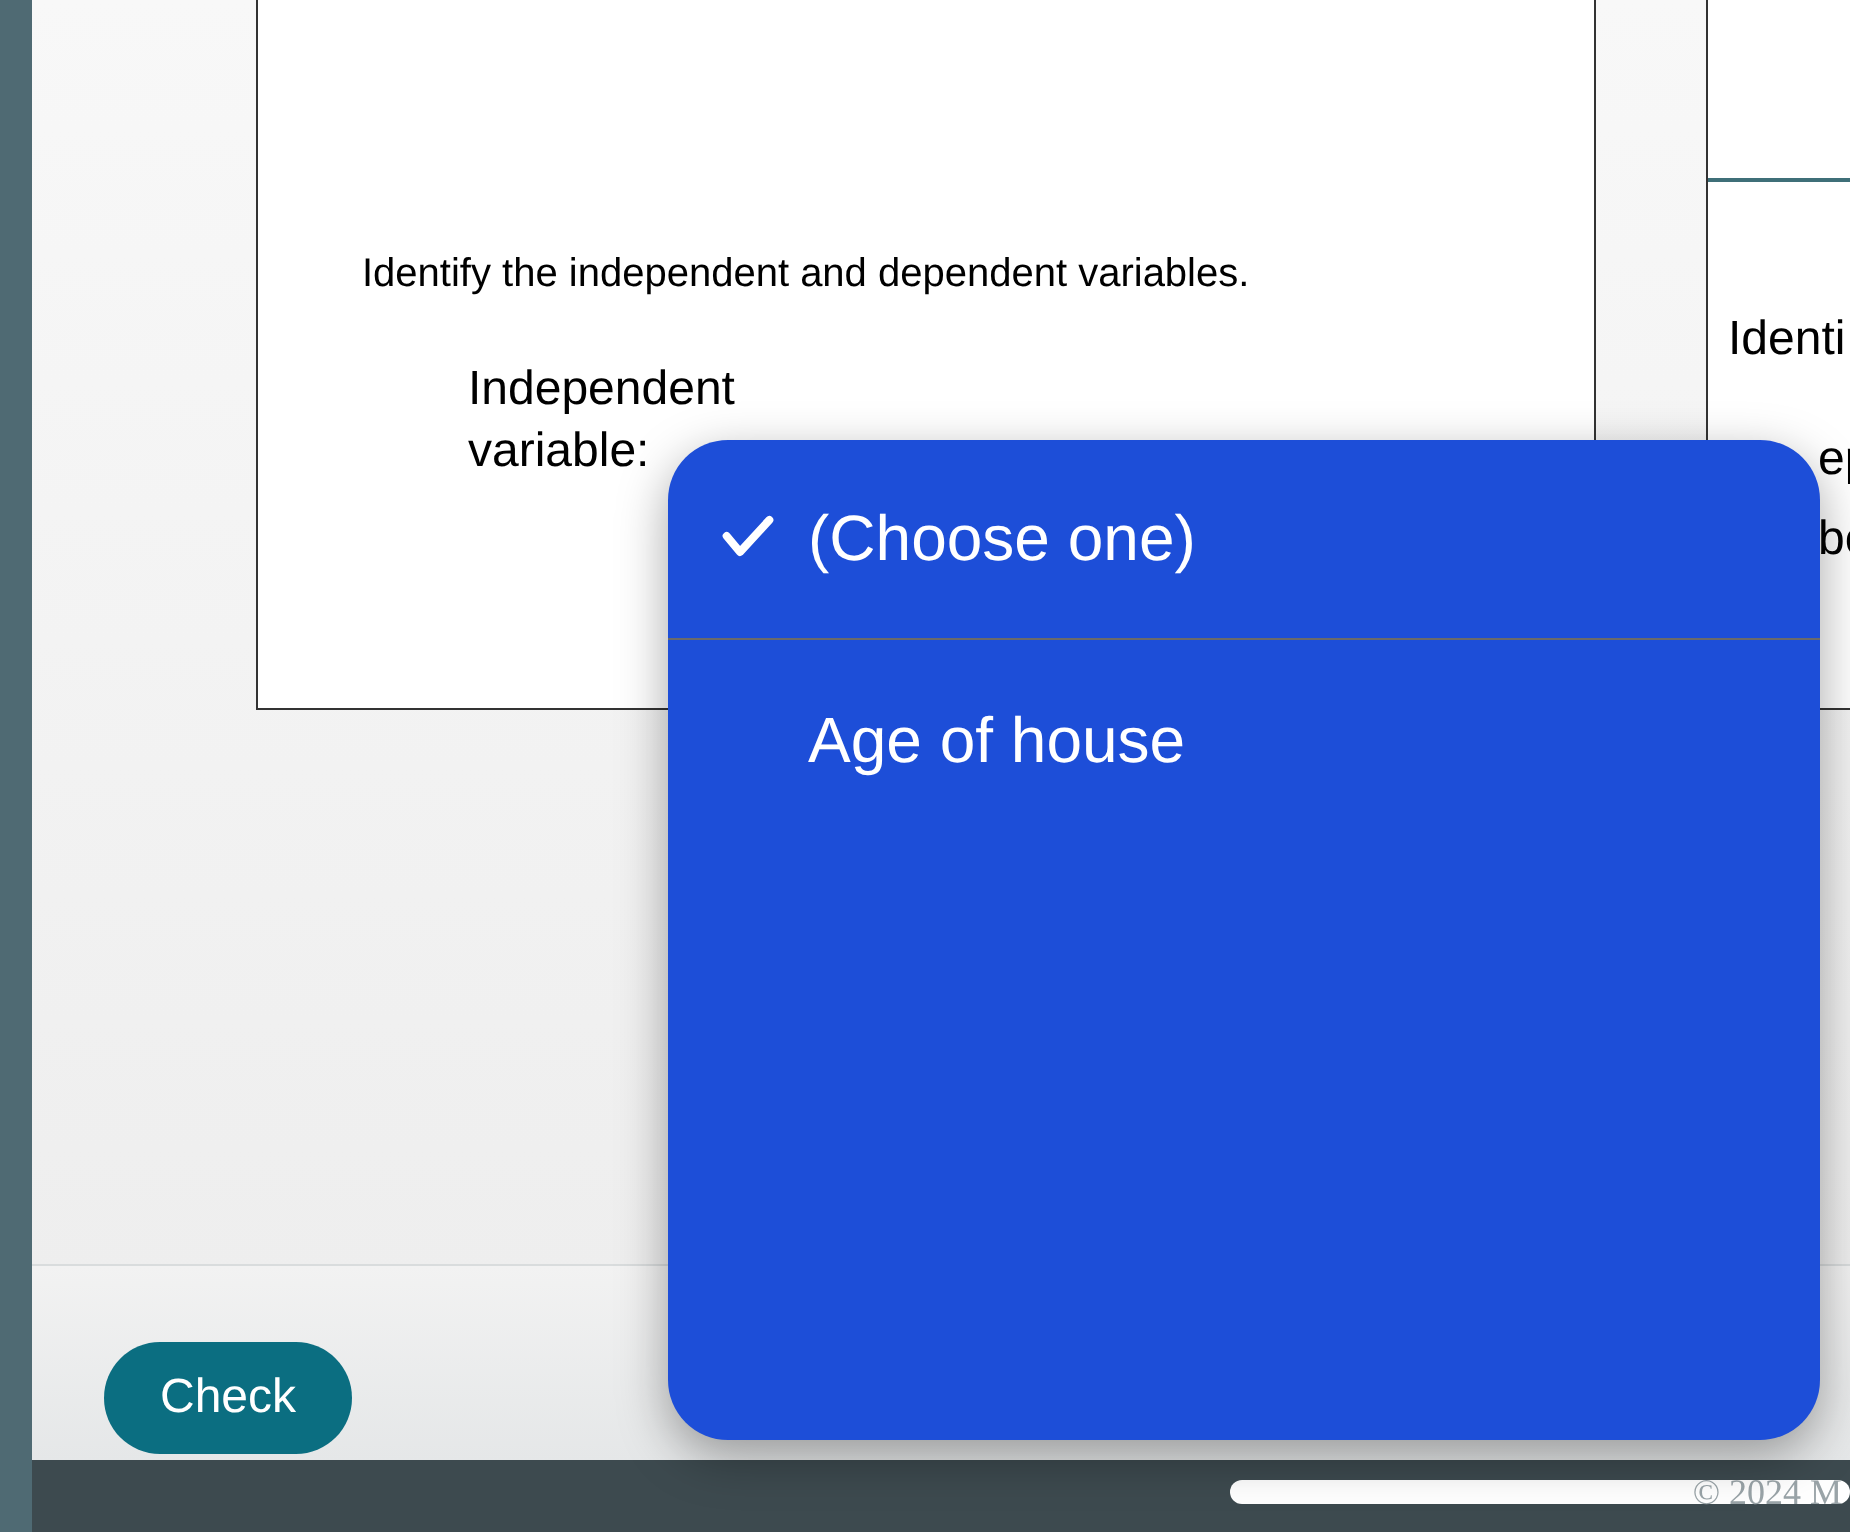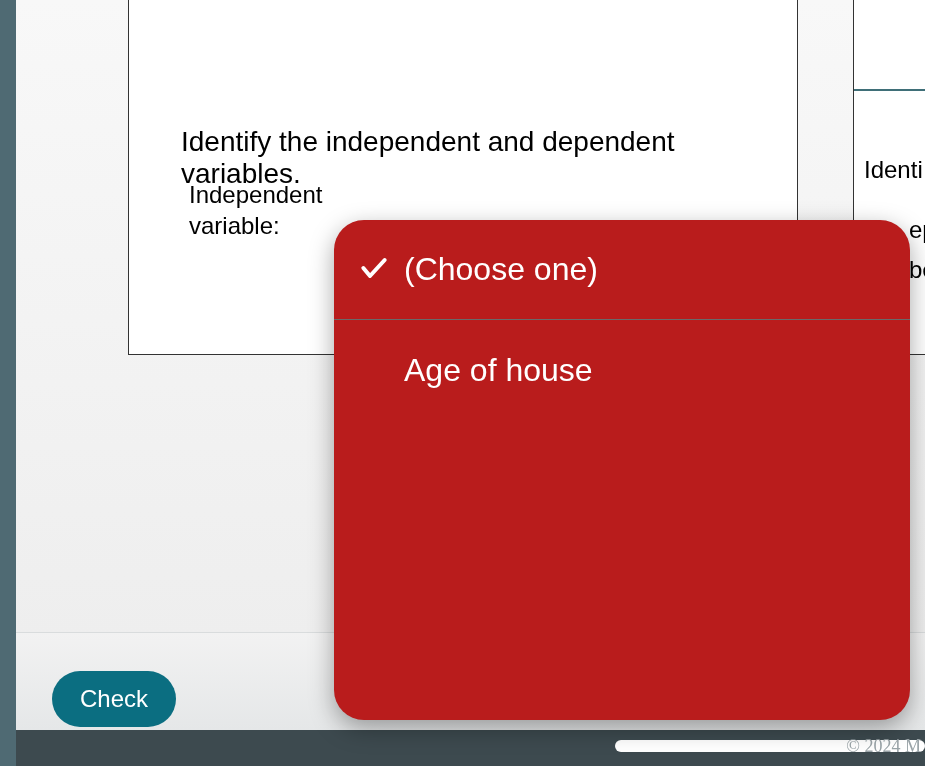--- a/index.html
+++ b/index.html
@@ -18,21 +18,21 @@
     width: 670px;
     height: 395px;
     background: #ffffff;
     border: 1px solid #333;
     padding: 0;
   }
 
   .prompt {
     position: absolute;
     left: 52px; top: 165px;
-    font-size: 28px; color:#000;
+    font-size: 20px; color:#000;text-align:right;
   }
   .lbl-indep {
     position:absolute; left:60px; top:218px;
     font-size:24px; color:#000; line-height:1.3;
   }
   .lbl-dep {
     position:absolute; left:60px; top:295px;
     font-size:24px; color:#000;
   }
 
@@ -84,21 +84,21 @@
     position:absolute;
     left:16px; right:0; top:632px; height:98px;
     background: linear-gradient(to bottom, #f2f2f2, #e5e7e8);
     border-top:1px solid #d9dcdd;
   }
 
   .dropdown {
     position:absolute;
     left: 334px; top:220px;
     width: 576px; height:500px;
-    background: #b91c1c;
+    background: #1d4ed8;
     border-radius: 30px;
     box-shadow: 0 8px 25px rgba(0,0,0,0.35);
     color:#fff;
     font-family: -apple-system, Helvetica, Arial, sans-serif;
     overflow:hidden;
   }
   .dropdown .opt {
     height:100px;
     border-bottom:1px solid #6a6a6a;
     display:flex;
@@ -119,21 +119,21 @@
 </head>
 <body>
 
 <div class="left-edge"></div>
 
 <div class="light-strip"></div>
 
 <div class="card">
 
   <div class="prompt">Identify the independent and dependent variables.</div>
-  <div class="lbl-indep" style="white-space:pre-line;">Independent
+  <div class="lbl-indep" style="white-space:pre-line;margin-left:45px;">Independent
 variable:</div>
 </div>
 
 <div class="card2">
   <div class="t"></div>
   <div class="p1">Identi</div>
   <div class="p2">ep</div>
   <div class="p3">ber</div>
 </div>
 

